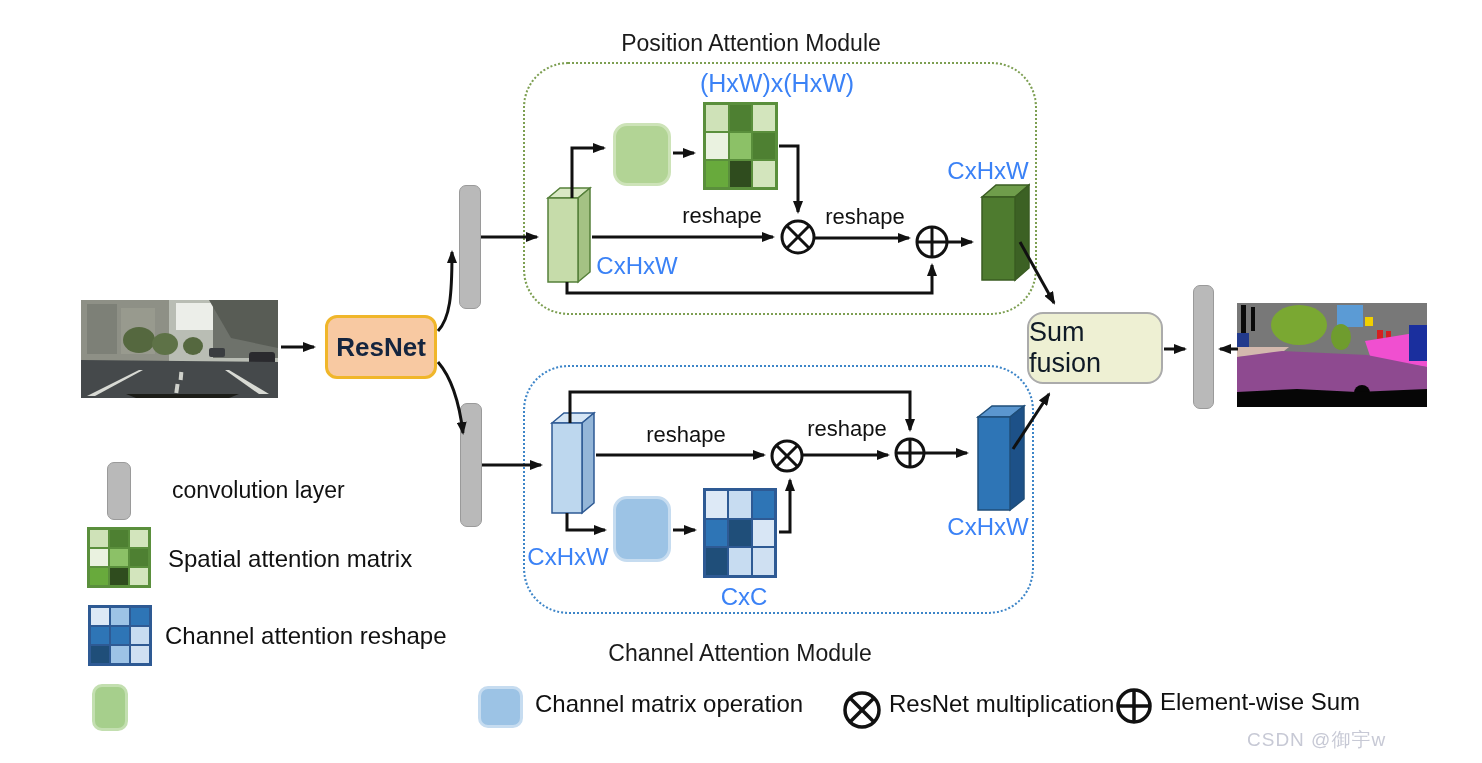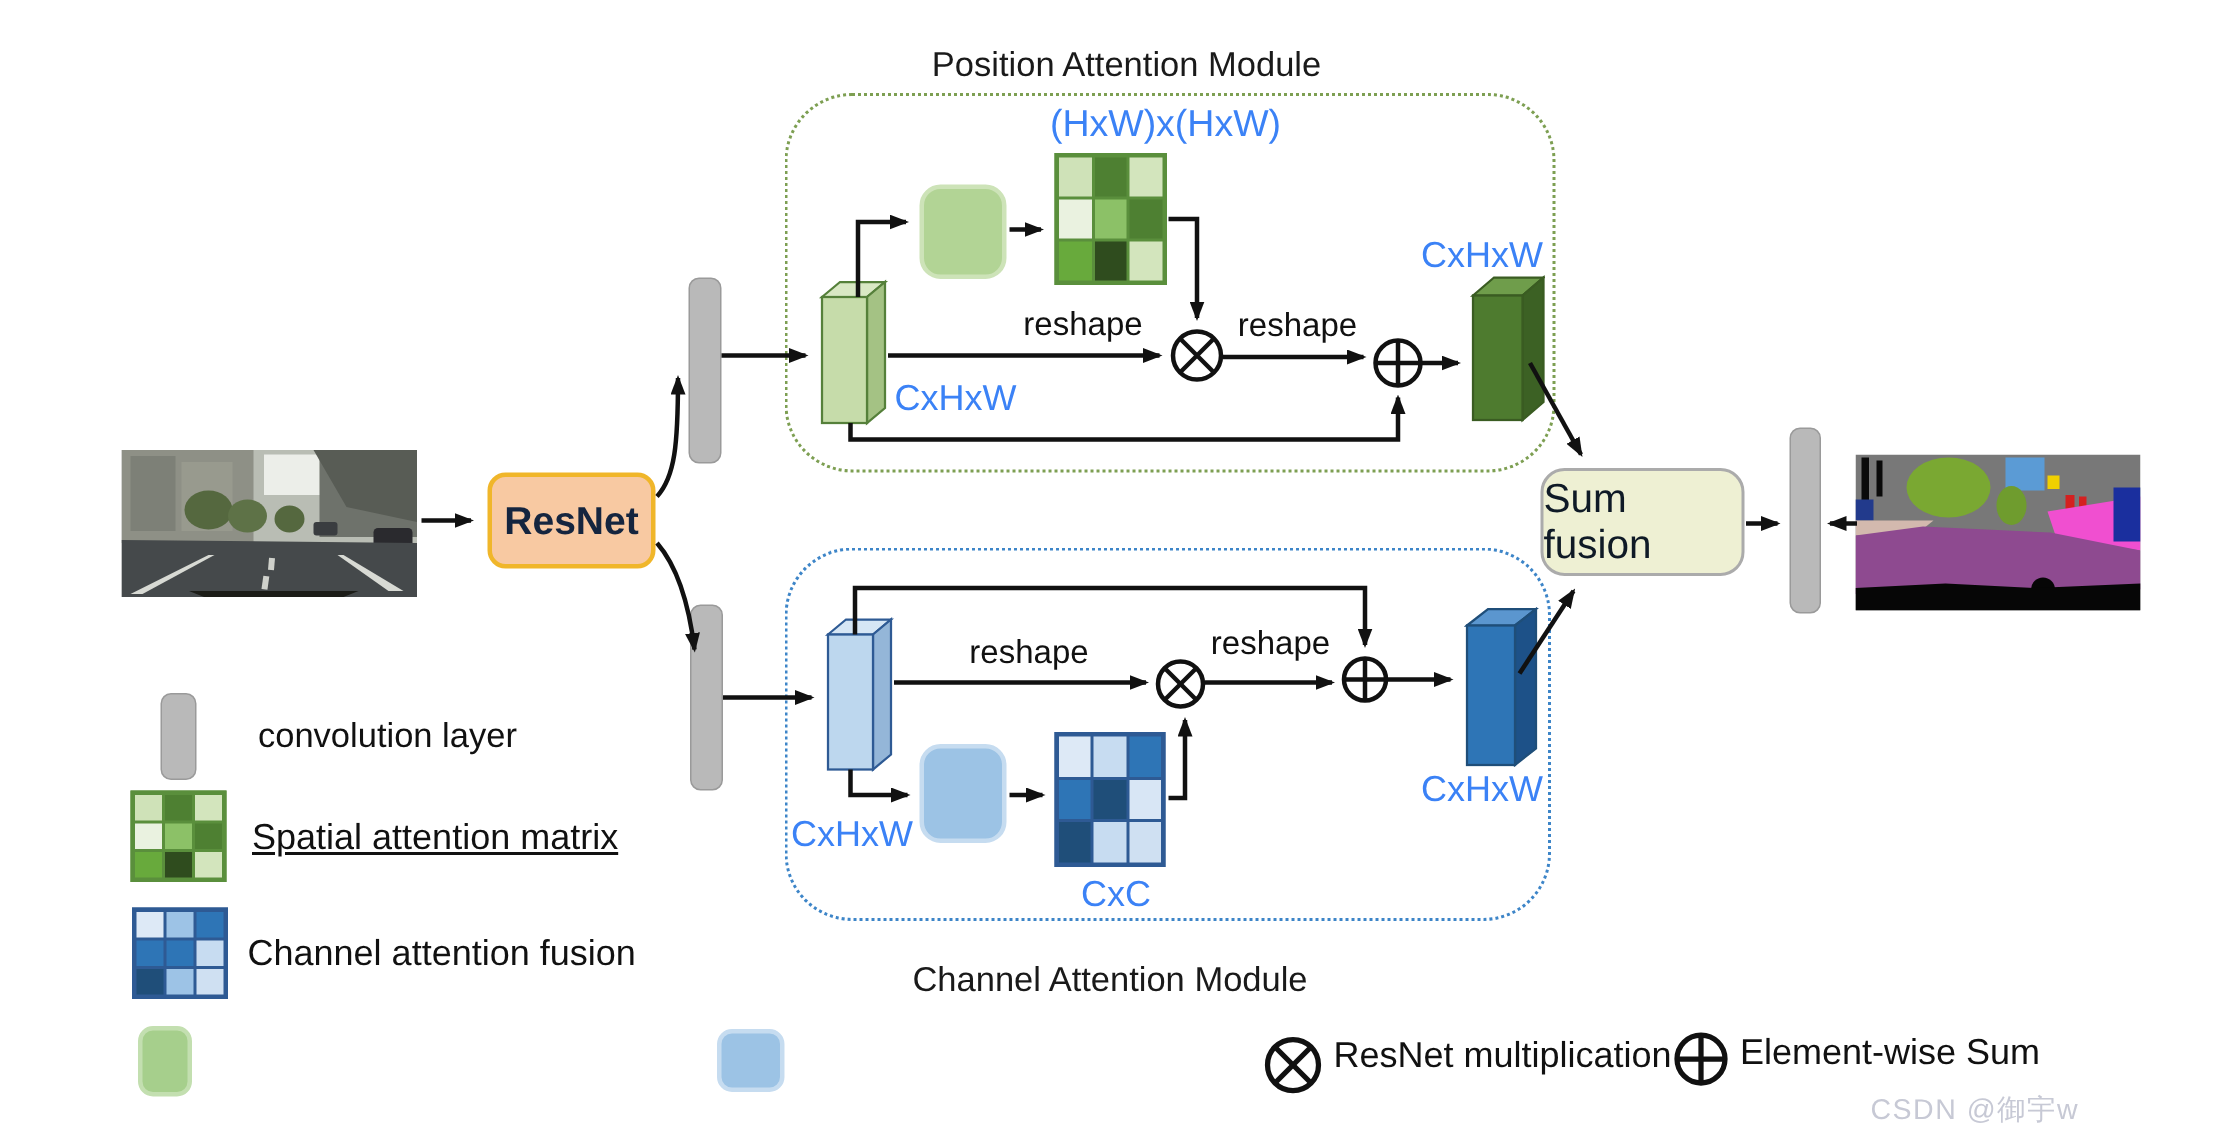--- a/index.html
+++ b/index.html
@@ -236,37 +236,38 @@
       <div style="background: rgb(207, 226, 184);"></div>
       <div style="background: rgb(78, 128, 50);"></div>
       <div style="background: rgb(211, 229, 189);"></div>
       <div style="background: rgb(234, 242, 224);"></div>
       <div style="background: rgb(140, 193, 103);"></div>
       <div style="background: rgb(78, 128, 50);"></div>
       <div style="background: rgb(104, 170, 60);"></div>
       <div style="background: rgb(47, 76, 30);"></div>
       <div style="background: rgb(211, 229, 189);"></div>
     </div>
-  <div class="lbl legend-text" style="left:168px;top:545px;font-size:24px;text-decoration:underline;">Spatial attention matrix</div>
+  <div class="lbl legend-text" style="left:168px;top:545px;font-size:24px;">Spatial attention matrix</div>
 
   <div class="matrix matrix-blue" style="left:88px;top:605px;width:64px;height:61px;">
       <div style="background: rgb(221, 233, 246);"></div>
       <div style="background: rgb(157, 195, 230);"></div>
       <div style="background: rgb(46, 117, 182);"></div>
       <div style="background: rgb(46, 117, 182);"></div>
       <div style="background: rgb(46, 117, 182);"></div>
       <div style="background: rgb(199, 220, 241);"></div>
       <div style="background: rgb(31, 78, 121);"></div>
       <div style="background: rgb(157, 195, 230);"></div>
       <div style="background: rgb(207, 224, 242);"></div>
     </div>
-  <div class="lbl legend-text" style="left:165px;top:622px;font-size:24px;">Channel attention fusion</div>
+  <div class="lbl legend-text" style="left:165px;top:622px;font-size:24px;">Channel attention reshape</div>
 
   <div class="legend-sq" style="left:92px;top:684px;width:36px;height:47px;background:#a6cf8c;border:3px solid #c3dfb0;"></div>
 
   <div class="legend-sq" style="left:478px;top:686px;width:45px;height:42px;background:#9cc3e5;border:3px solid #c6dcf0;"></div>
+  <div class="lbl legend-text" style="left:535px;top:690px;font-size:24px;">Channel matrix operation</div>
 
   <div class="lbl legend-text" style="left:889px;top:690px;font-size:24px;">ResNet multiplication</div>
   <div class="lbl legend-text" style="left:1160px;top:688px;font-size:24px;">Element-wise Sum</div>
 
   <div class="watermark">CSDN @御宇w</div>
 
 </div>
 
 </body></html>

